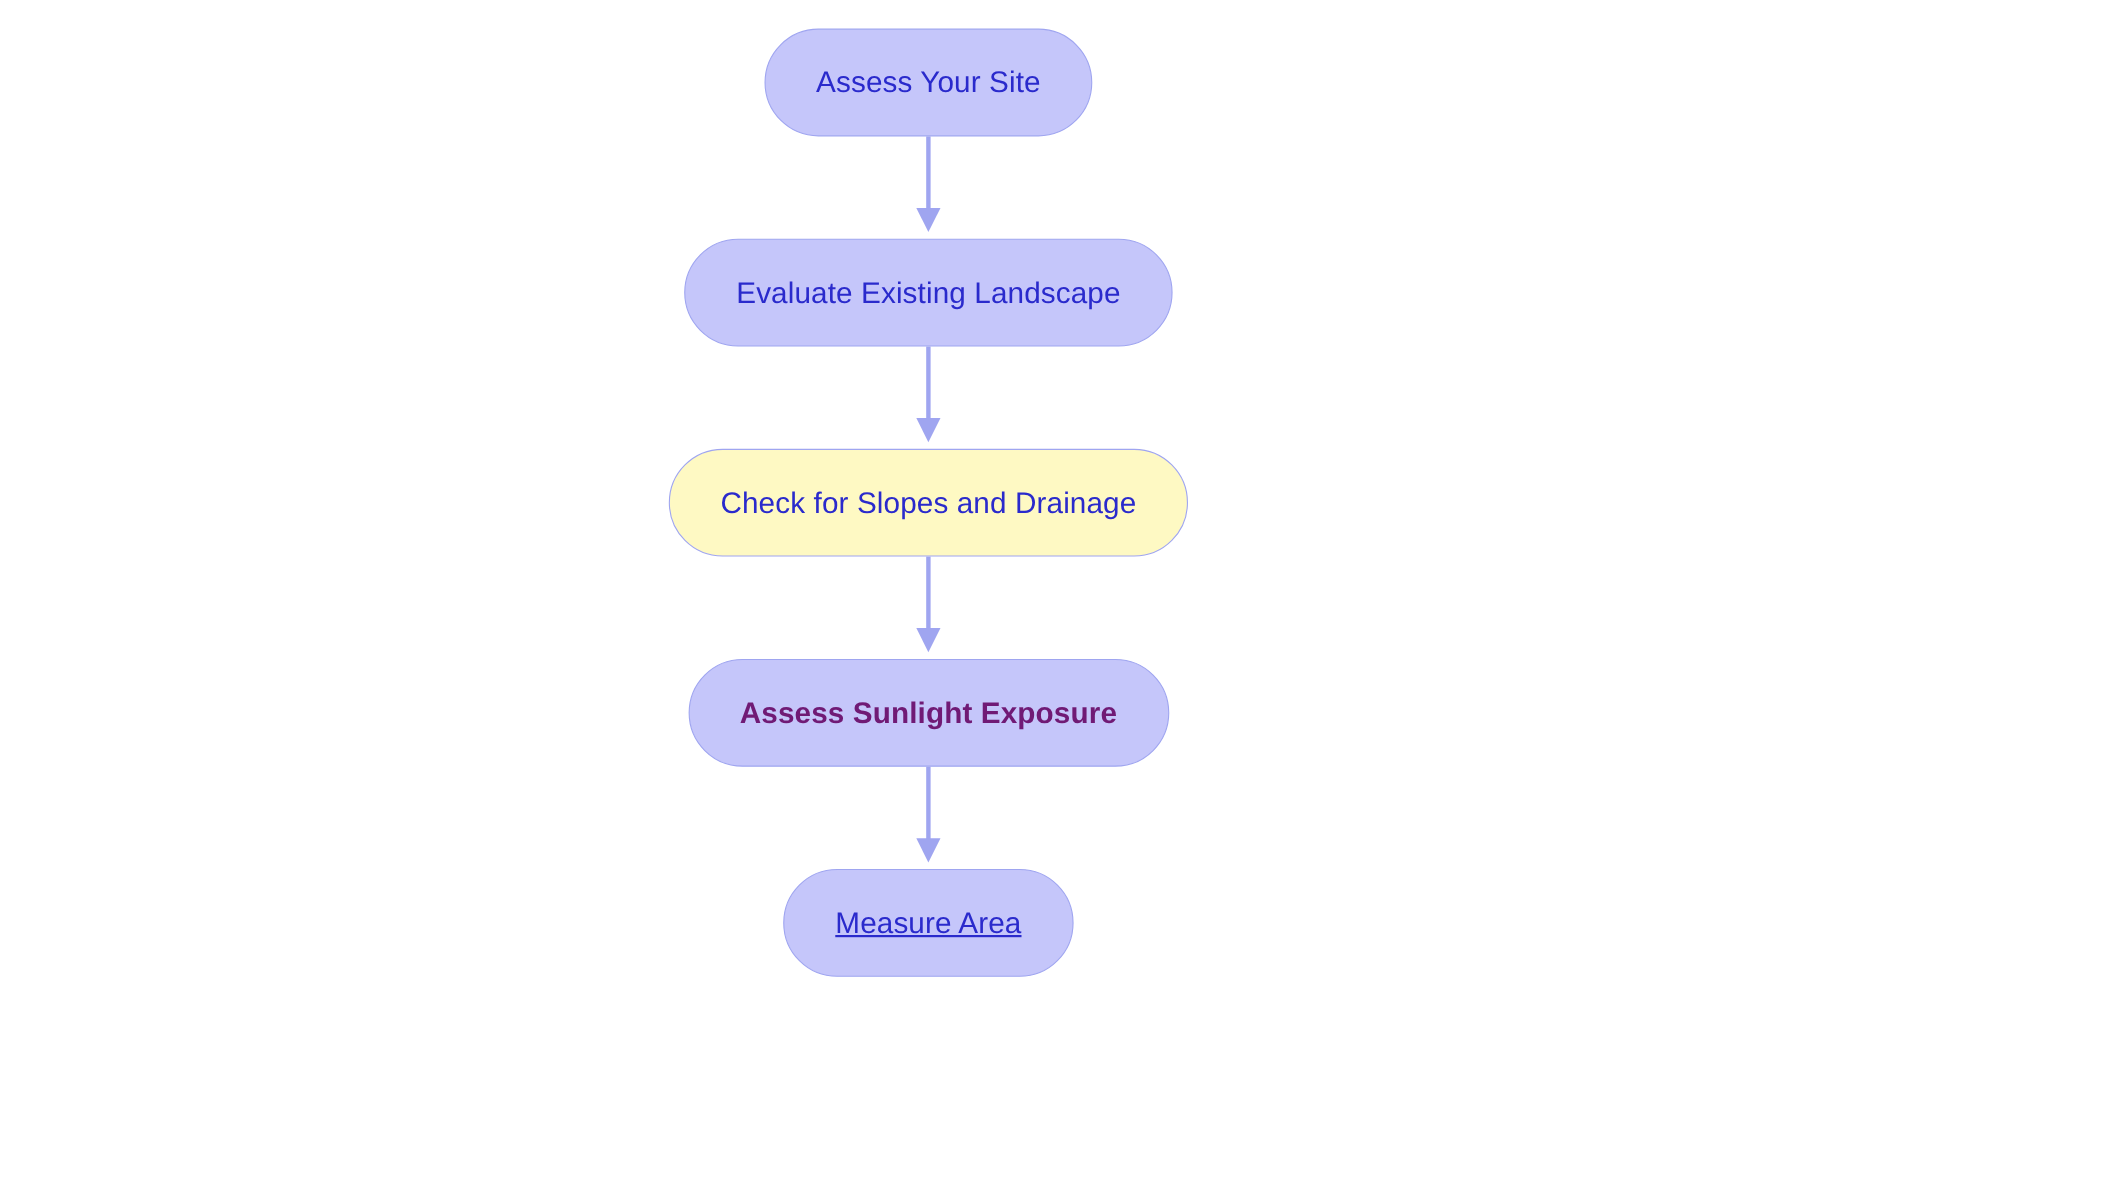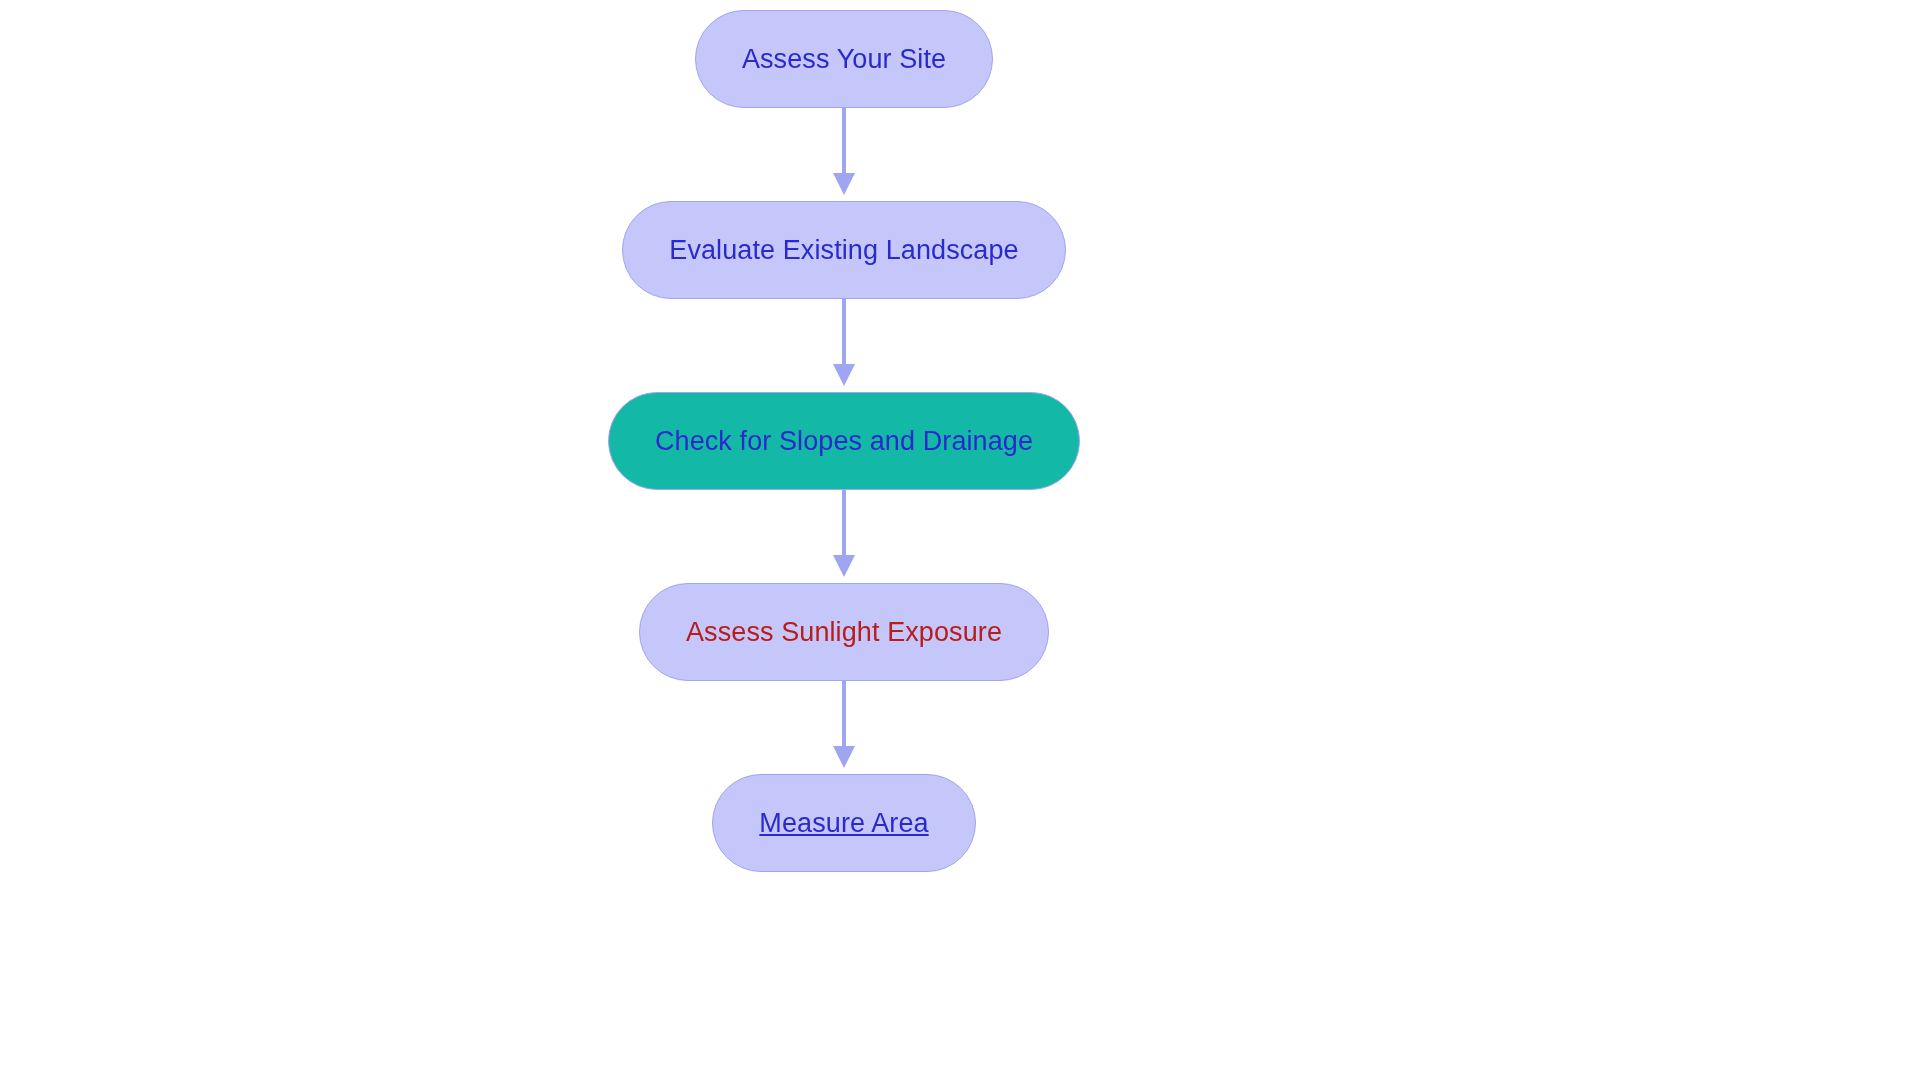--- a/index.html
+++ b/index.html
@@ -18,21 +18,21 @@
   #flowchart-canvas {
     position: relative;
     width: 1688px;
     height: 1083px;
     background: #ffffff;
     display: flex;
     flex-direction: column;
     align-items: center;
     justify-content: flex-start;
     box-sizing: border-box;
-    padding-top: 10px;
+    padding-top: 26px;
   }
 
   .flow-step {
     display: flex;
     flex-direction: column;
     align-items: center;
   }
 
   .flow-node {
     height: 98px;
@@ -102,31 +102,31 @@
     <div class="flow-node" style="background: rgb(197, 198, 250); border-color: rgb(159, 165, 240); color: rgb(42, 42, 204); justify-content: flex-end;">
       <span class="flow-node-label">Evaluate Existing Landscape</span>
     </div>
     <div class="flow-connector">
       <span class="connector-line" style="background: rgb(159, 165, 240);"></span>
       <span class="connector-arrowhead" style="border-top-color: rgb(159, 165, 240);"></span>
     </div>
   </div>
 
   <div class="flow-step">
-    <div class="flow-node" style="background: #14b8a6; border-color: rgb(159, 165, 240); color: rgb(42, 42, 204);">
+    <div class="flow-node" style="background: #fef9c3; border-color: rgb(159, 165, 240); color: rgb(42, 42, 204);">
       <span class="flow-node-label">Check for Slopes and Drainage</span>
     </div>
     <div class="flow-connector">
       <span class="connector-line" style="background: rgb(159, 165, 240);"></span>
       <span class="connector-arrowhead" style="border-top-color: rgb(159, 165, 240);"></span>
     </div>
   </div>
 
   <div class="flow-step">
-    <div class="flow-node" style="background: rgb(197, 198, 250); border-color: rgb(159, 165, 240); color: #b91c1c;">
+    <div class="flow-node" style="background: rgb(197, 198, 250); border-color: rgb(159, 165, 240); color: #701a75; font-weight: bold;">
       <span class="flow-node-label">Assess Sunlight Exposure</span>
     </div>
     <div class="flow-connector">
       <span class="connector-line" style="background: rgb(159, 165, 240);"></span>
       <span class="connector-arrowhead" style="border-top-color: rgb(159, 165, 240);"></span>
     </div>
   </div>
 
 
   <div class="flow-step">

